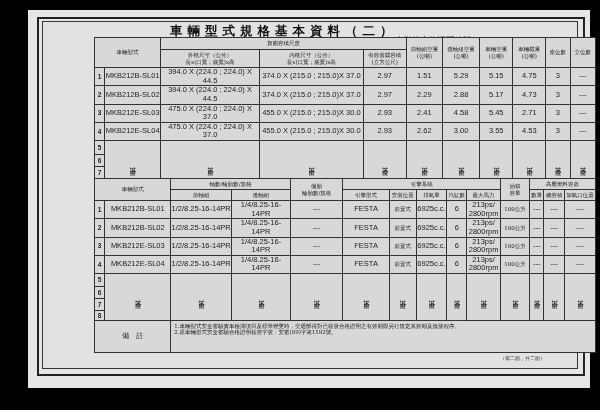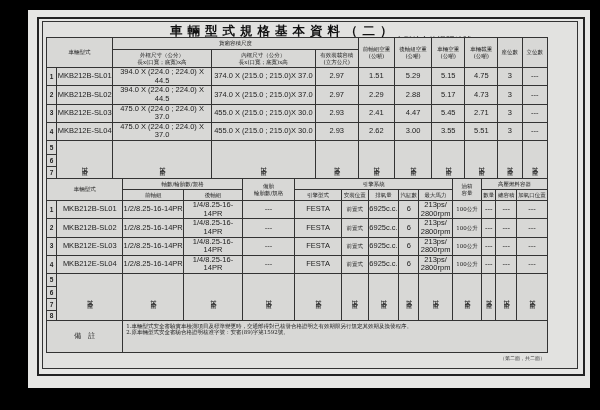--- a/index.html
+++ b/index.html
@@ -5,21 +5,21 @@
   html, body { margin:0; padding:0; }
   body { width:600px; height:410px; background:#000; position:relative; overflow:hidden;
          font-family:"DejaVu Serif", serif; color:#222; }
   .paper { position:absolute; left:28px; top:10px; width:562px; height:378px; background:#e6e6e4; }
   .frame-outer { position:absolute; left:37px; top:17px; width:544px; height:355px; border:2px solid #222; }
   .frame-inner { position:absolute; left:42px; top:21px; width:534px; height:346px; border:1px solid #333; background:#e2e2e0; }
   .title { position:absolute; left:170px; top:23px; font-size:12.5px; font-weight:bold; letter-spacing:5px;
            text-decoration:underline; text-underline-offset:2px; color:#111; }
   .cert { position:absolute; left:395px; top:26px; font-size:8.5px; color:#222;margin-top:8px; }
   .cert .num { font-family:"Liberation Sans", sans-serif; font-size:9.5px; }
-  table { border-collapse:collapse; position:absolute; table-layout:fixed; }
+  table { border-collapse:collapse; position:absolute; table-layout:fixed;margin-left:48px; }
   td { border:1px solid #333; font-size:6px; text-align:center; vertical-align:middle; padding:0; background:#d8d8d6; line-height:1.15; overflow:hidden; }
   td.val { font-family:"Liberation Sans", sans-serif; font-size:7.5px; color:#222; }
   td.hdr { font-size:5.5px; }
   td.idx { font-family:"Liberation Sans", sans-serif; font-size:6.5px; font-weight:bold; width:10px; }
   .vert { writing-mode:vertical-rl; text-orientation:upright; font-size:6px; letter-spacing:1px; }
   #upper { left:46px; top:37px; width:502px; }
   #lower { left:46px; top:178px; width:502px; }
   .notes { text-align:left; padding-left:3px; font-size:5.5px; vertical-align:top; padding-top:2px; }
   .footer { position:absolute; left:500px; top:355px; font-size:5px; color:#333; }
 </style>
@@ -91,36 +91,36 @@
     <td class="val">3</td>
     <td class="val">---</td>
   </tr>
   <tr style="height:15px">
     <td class="idx">3</td>
     <td class="val">MKB212E-SL03</td>
     <td class="val">475.0 X (224.0 ; 224.0) X 37.0</td>
     <td class="val">455.0 X  (215.0 ; 215.0)X 30.0</td>
     <td class="val">2.93</td>
     <td class="val">2.41</td>
-    <td class="val">4.47</td>
+    <td class="val">4.58</td>
     <td class="val">5.45</td>
     <td class="val">2.71</td>
     <td class="val">3</td>
     <td class="val">---</td>
   </tr>
   <tr style="height:15px">
     <td class="idx">4</td>
     <td class="val">MKB212E-SL04</td>
     <td class="val">475.0 X (224.0 ; 224.0) X 37.0</td>
     <td class="val">455.0 X  (215.0 ; 215.0)X 30.0</td>
     <td class="val">2.93</td>
     <td class="val">2.62</td>
     <td class="val">3.00</td>
     <td class="val">3.55</td>
-    <td class="val">5.51</td>
+    <td class="val">4.53</td>
     <td class="val">3</td>
     <td class="val">---</td>
   </tr>
   <tr style="height:14px">
     <td class="idx">5</td>
     <td rowspan="4"><span class="vert">以下空白</span></td>
     <td rowspan="4"><span class="vert">以下空白</span></td>
     <td rowspan="4"><span class="vert">以下空白</span></td>
     <td rowspan="4"><span class="vert">以下空白</span></td>
     <td rowspan="4"><span class="vert">以下空白</span></td>

